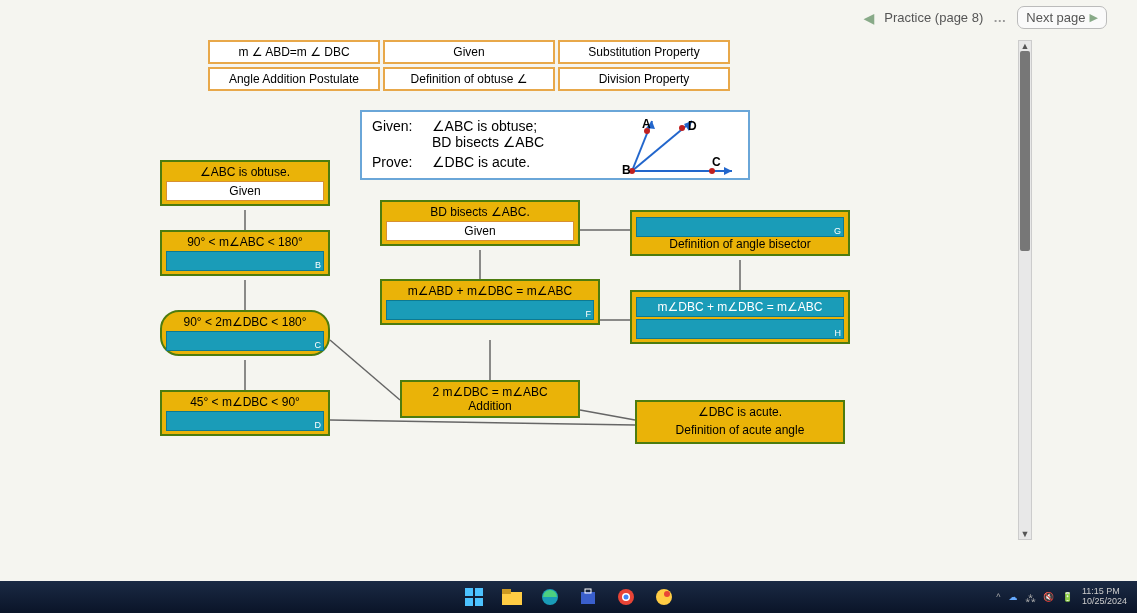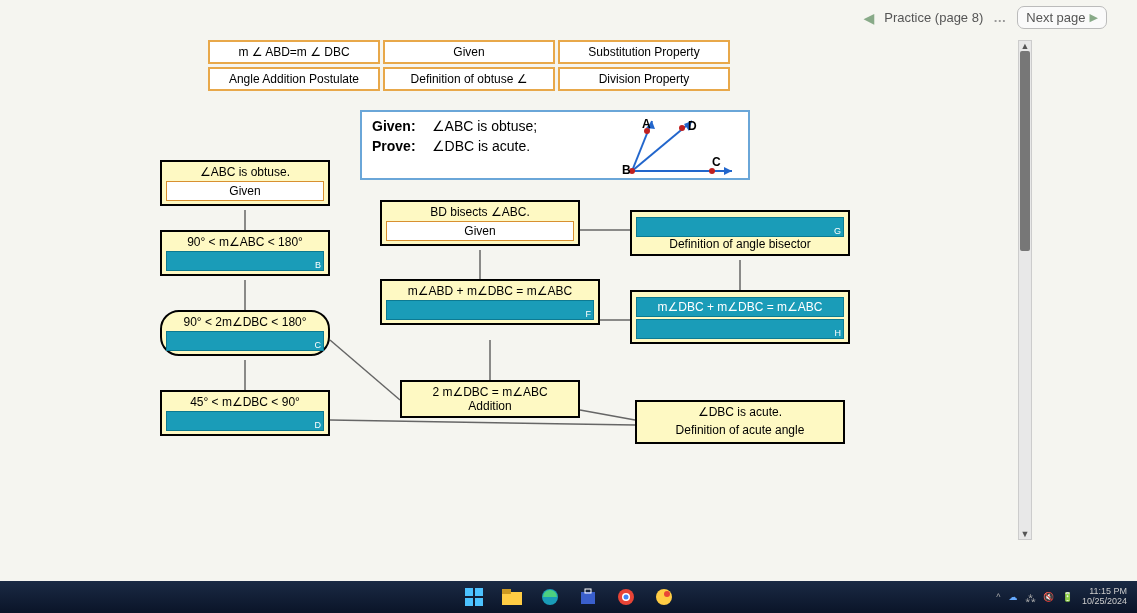--- a/index.html
+++ b/index.html
@@ -86,31 +86,31 @@
   .given-box {
     position: absolute;
     top: 70px; left: 260px;
     width: 390px; height: 70px;
     border: 2px solid #6aa6d8;
     background: #fff;
     padding: 6px 10px;
     font-size: 14px;
   }
   .given-box .row { display: flex; }
-  .given-box .lbl { font-weight: bold; width: 60px; }
+  .given-box .lbl { font-weight: normal; width: 60px; }
   .given-box svg {
     position: absolute;
     top: 4px; right: 6px;
     width: 130px; height: 60px;
   }
 
   .slot {
     position: absolute;
-    border: 2px solid #000000;
-    background: #fef9c3;
+    border: 2px solid #4d7c0f;
+    background: #eab308;
     font-size: 12px;
     text-align: center;
     padding: 3px 4px;
   }
   .slot .stmt {
     background: #fff;
     border: 1px solid #d89030;
     margin-top: 2px;
     padding: 2px;
   }
@@ -179,21 +179,21 @@
   .tray {
     position: absolute;
     right: 10px; bottom: 0;
     height: 32px;
     display: flex;
     align-items: center;
     gap: 8px;
     color: #ccc;
     font-size: 9px;
   }
-  .tray .clock { text-align: right; line-height: 1.1; }
+  .tray .clock { text-align: left; line-height: 1.1; }
 </style>
 </head>
 <body>
 
 <div class="topbar">
   <span class="arrow-left">◀</span>
   <span>Practice (page 8)</span>
   <span class="dots">…</span>
   <div class="next-btn">
     <span>Next page</span>
@@ -229,20 +229,24 @@
     <div class="tile">Substitution Property</div>
     <div class="tile">Angle Addition Postulate</div>
     <div class="tile">Definition of obtuse ∠</div>
     <div class="tile">Division Property</div>
   </div>
 
   <div class="given-box">
     <div class="row">
       <span class="lbl">Given:</span>
       <span>∠ABC is obtuse;</span>
+    </div>
+    <div class="row">
+      <span class="lbl"></span>
+      <span>BD bisects ∠ABC</span>
     </div>
     <div class="row" style="margin-top:4px;">
       <span class="lbl">Prove:</span>
       <span>∠DBC is acute.</span>
     </div>
     <svg viewBox="0 0 130 60">
       <line x1="20" y1="55" x2="120" y2="55" stroke="#2266cc" stroke-width="2"></line>
       <polygon points="120,55 112,51 112,59" fill="#2266cc"></polygon>
       <line x1="20" y1="55" x2="40" y2="5" stroke="#2266cc" stroke-width="2"></line>
       <polygon points="40,5 34,12 43,13" fill="#2266cc"></polygon>

